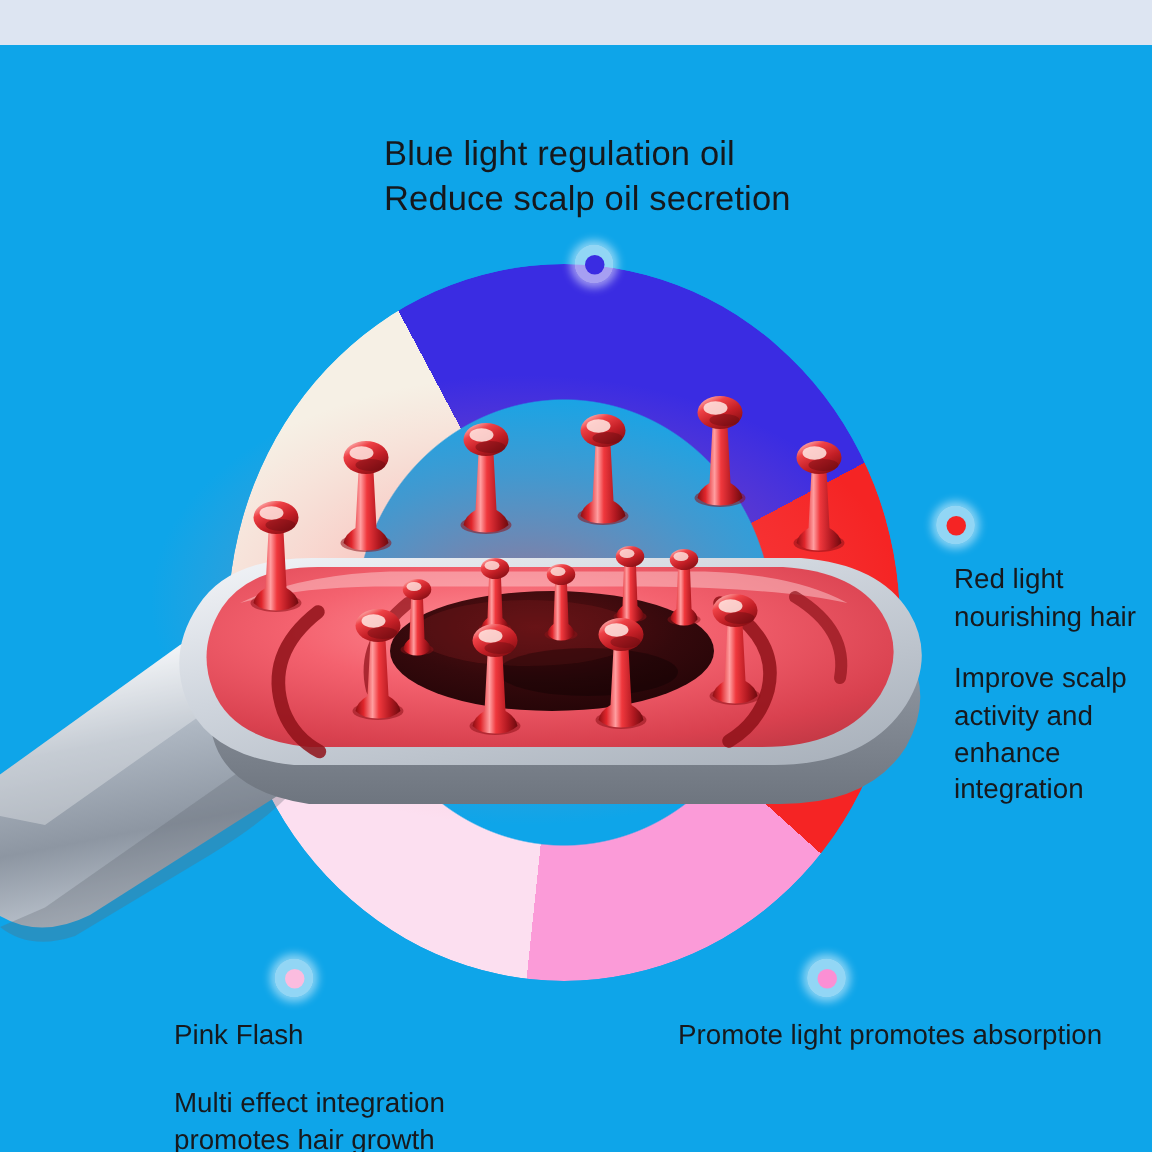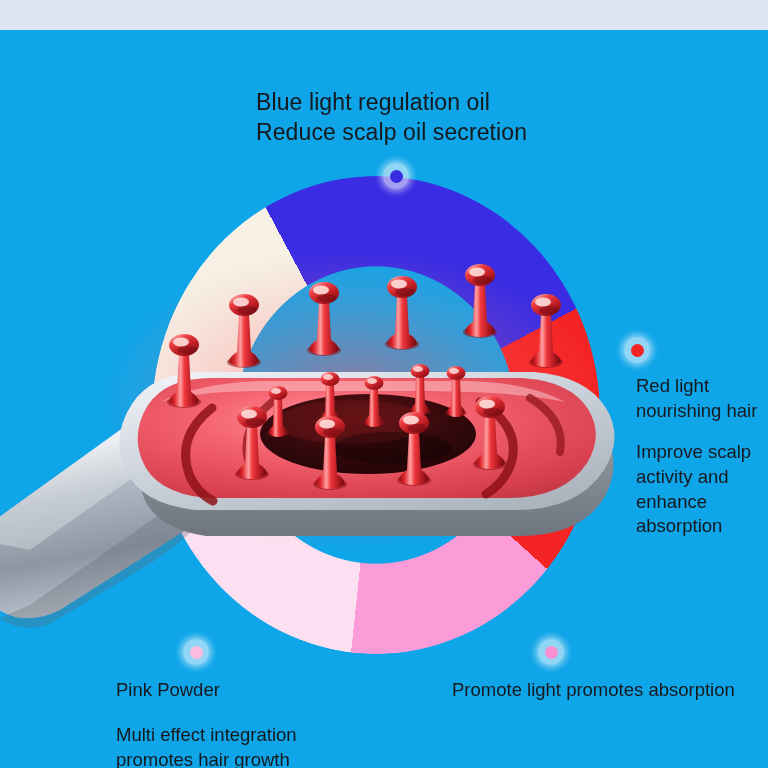--- a/index.html
+++ b/index.html
@@ -245,21 +245,21 @@
   <div class="marker" id="mk3" style="left: 538px; top: 609px;">
     <span class="halo"></span>
     <span class="dot" style="background: rgb(251, 143, 212);"></span>
   </div>
 
   <div class="callout" style="left:636px; top:344px;">Red light
 nourishing hair</div>
   <div class="callout" style="left:636px; top:410px;">Improve scalp
 activity and
 enhance
-absorption</div>
-
-  <div class="callout" style="left:116px; top:648px;">Pink Powder</div>
+integration</div>
+
+  <div class="callout" style="left:116px; top:648px;">Pink Flash</div>
   <div class="callout" style="left:116px; top:693px;">Multi effect integration
 promotes hair growth</div>
 
   <div class="callout" style="left:452px; top:648px;">Promote light promotes absorption</div>
 
 </div>
 
 </body></html>

